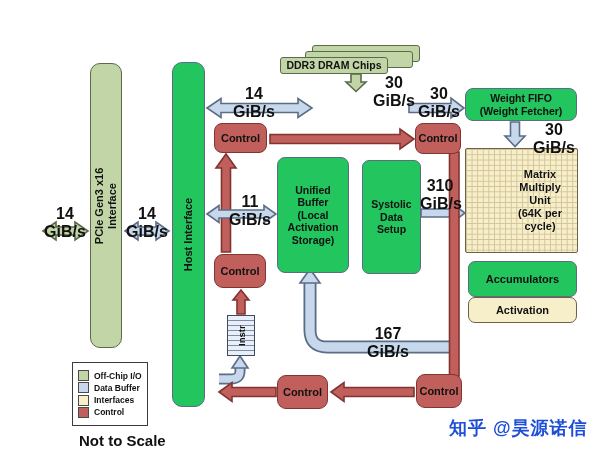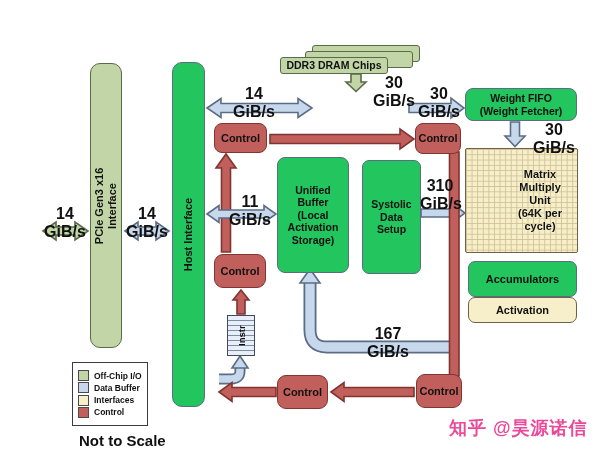--- a/index.html
+++ b/index.html
@@ -40,21 +40,21 @@
     position:absolute;left:72px;top:362px;width:76px;height:64px;z-index:3;
     background:#fff;border:1.5px solid #3c3c3c;box-sizing:border-box;
     display:flex;flex-direction:column;justify-content:space-evenly;padding:6px 5px;
   }
   .lrow{display:flex;align-items:center;gap:5px;}
   .sw{width:11px;height:11px;border:1px solid #4a4a4a;box-sizing:border-box;flex:none;}
   .lrow span{font-size:8.5px;white-space:nowrap;}
   #scale-note{position:absolute;left:79px;top:432px;font-size:15px;z-index:3;}
   #watermark{
     position:absolute;left:449px;top:416px;z-index:4;
-    font-size:18px;color:#ec4899;letter-spacing:1px;white-space:nowrap;
+    font-size:18px;color:#1d4ed8;letter-spacing:1px;white-space:nowrap;
   }
 </style>
 </head>
 <body>
 
 <div id="stage">
 
   <svg id="arrows" width="600" height="455" viewBox="0 0 600 455">
 
     <path d="M 310,281 V 330 Q 310,347 327,347 H 459" fill="none" stroke="#5b6d85" stroke-width="13"></path>

